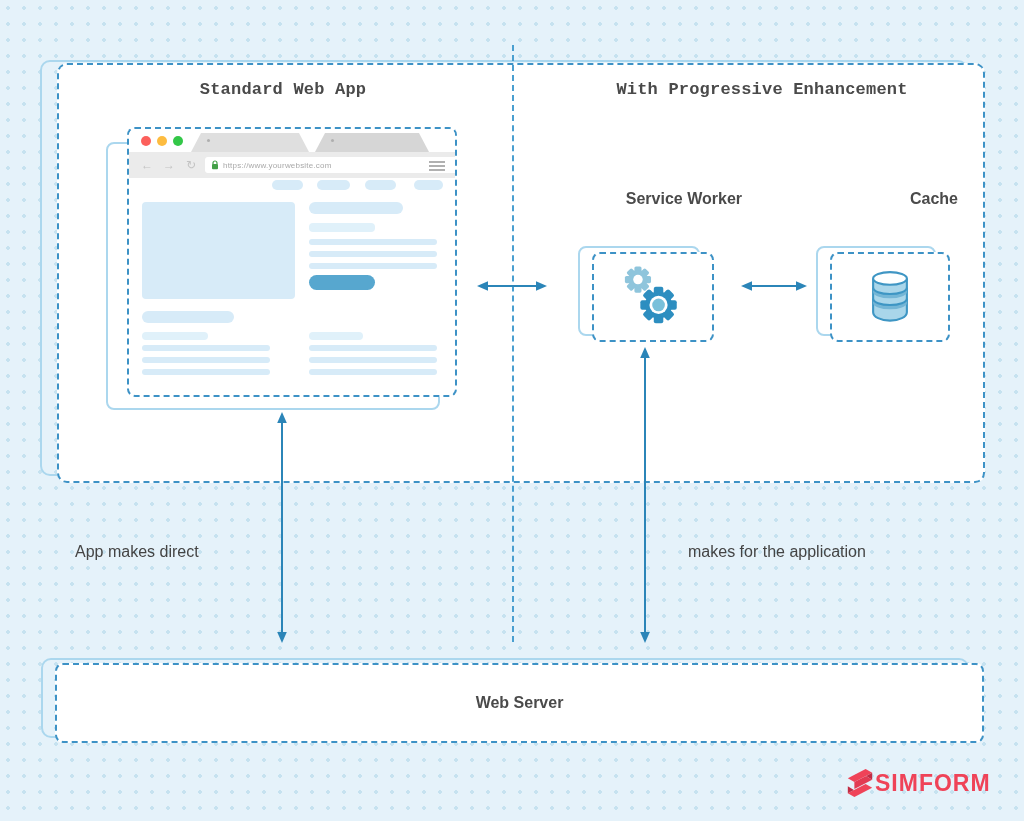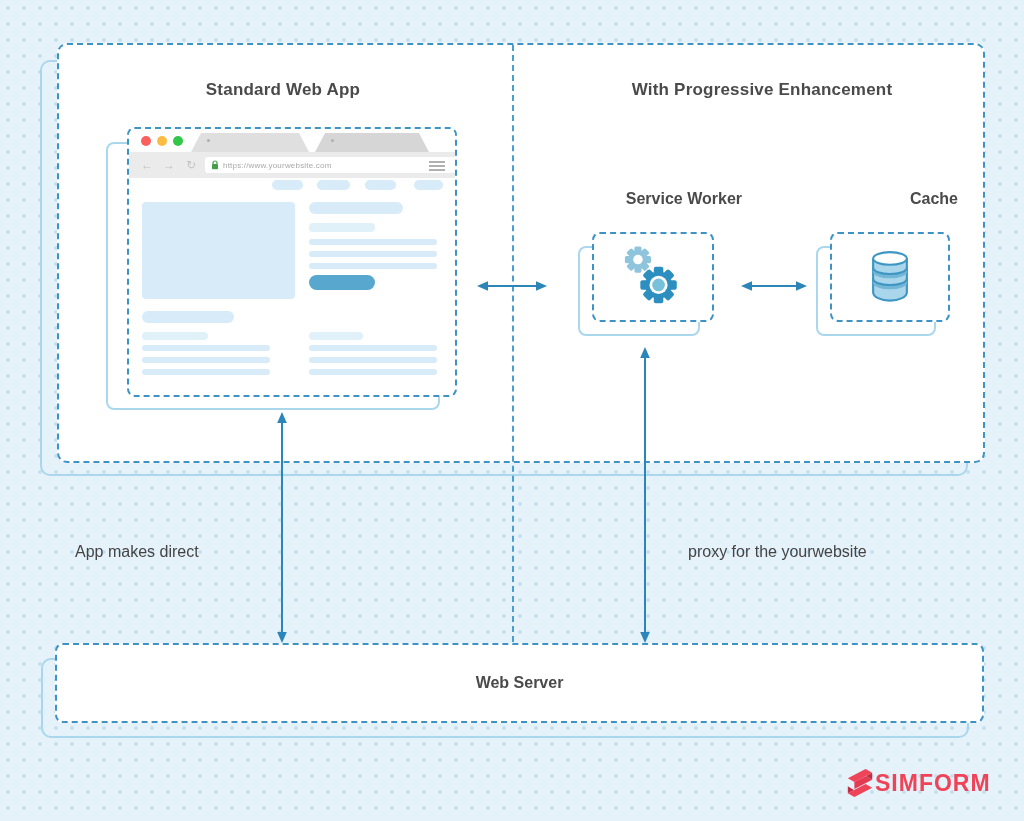--- a/index.html
+++ b/index.html
@@ -16,31 +16,32 @@
   .abs { position: absolute; }
   .backing {
     border: 2px solid #ABD7EE;
     border-radius: 10px;
     background: transparent;
   }
   .dashedbox {
     border: 2px dashed #3D92C6;
     border-radius: 10px;
     background: #FFFFFF;
+    margin-top: 20px;
   }
   
   .outer-backing { left: 40px; top: 60px; width: 928px; height: 416px; }
   .outer-panel   { left: 57px; top: 43px; width: 928px; height: 420px; }
   .divider {
     left: 512px; top: 45px; height: 597px; width: 0;
     border-left: 2px dashed #4A9FD0;
   }
   .panel-title {
     font-size: 17px; font-weight: 600; color: #4A4A4A;
-    text-align: center; letter-spacing: 0.2px;
+    text-align: center; letter-spacing: 0.2px; font-family: Liberation Mono, monospace;
   }
   .title-left  { left: 57px;  top: 80px; width: 452px; }
   .title-right { left: 536px; top: 80px; width: 452px; }
 
   
   .browser-backing { left: 106px; top: 142px; width: 334px; height: 268px; border-radius: 8px; }
   .browser {
     left: 127px; top: 127px; width: 330px; height: 270px;
     border: 2px dashed #3D92C6; border-radius: 8px;
     background: #fff; overflow: hidden;
@@ -218,21 +219,21 @@
 <svg class="arrow" style="left:638px;top:347px" width="14" height="296">
   <line x1="7" y1="9" x2="7" y2="287" stroke="#2B85B8" stroke-width="2"></line>
   <polygon points="7,0 2.2,11 11.8,11" fill="#2B85B8"></polygon>
   <polygon points="7,296 2.2,285 11.8,285" fill="#2B85B8"></polygon>
 </svg>
 
 <div class="abs annotation ann-left">
   <div>App makes direct</div>
 </div>
 <div class="abs annotation ann-right">
-  <div>proxy for the yourwebsite</div>
+  <div>makes for the application</div>
 </div>
 
 <div class="abs backing ws-backing"></div>
 <div class="abs dashedbox ws-box">
   <span>Web Server</span>
 </div>
 
 <div class="abs brand">
   <svg width="30" height="30" viewBox="0 0 32 32">
     <polygon points="22,1 3,11 10,15 29,5" fill="#EF4358"></polygon>

